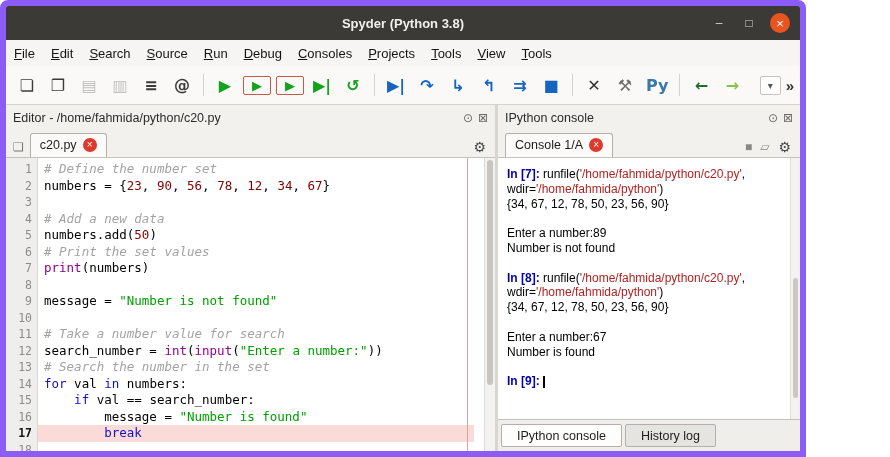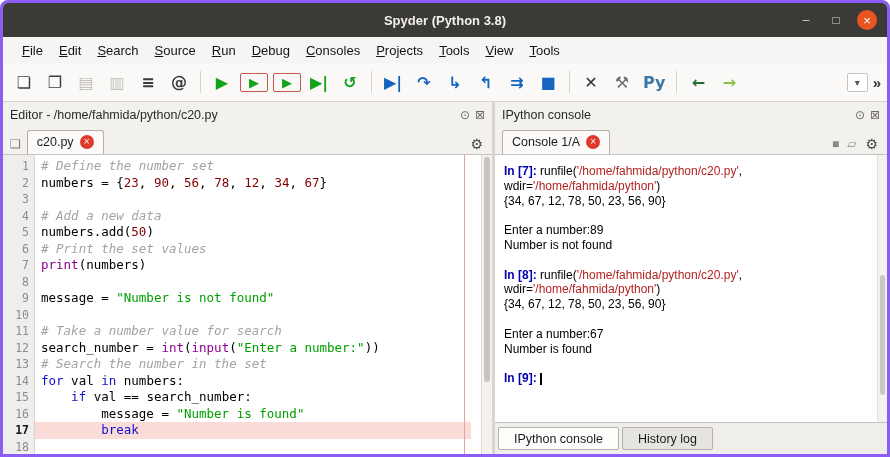--- a/index.html
+++ b/index.html
@@ -1,26 +1,26 @@
 <!DOCTYPE html>
 <html><head>
 <meta charset="utf-8">
 <style>
   html,body{margin:0;padding:0;background:#ffffff;}
   body{font-family:"Liberation Sans","DejaVu Sans",sans-serif;}
-  .window{width:890px;height:457px;box-sizing:border-box;border:3px solid #8b5cf6;border-radius:8px 8px 0 0;
+  .window{width:806px;height:457px;box-sizing:border-box;border:6px solid #8b5cf6;border-radius:8px 8px 0 0;
           overflow:hidden;display:flex;flex-direction:column;background:#f6f5f3;}
   
   .titlebar{flex:0 0 34px;background:#3b3a36;position:relative;display:flex;align-items:center;}
   .title{position:absolute;left:0;right:0;text-align:center;color:#f2f0ec;font-weight:bold;font-size:13px;}
   .win-controls{margin-left:auto;display:flex;align-items:center;gap:12px;padding-right:10px;z-index:1;}
   .wc{color:#d8d5d0;font-size:12px;width:18px;height:18px;display:flex;align-items:center;justify-content:center;}
   .wc.close{background:#e95420;border-radius:50%;color:#fff;width:20px;height:20px;font-size:13px;}
   
-  .menubar{flex:0 0 26px;background:#f6f5f3;display:flex;align-items:center;padding-left:11px;font-size:13px;color:#141414;}
+  .menubar{flex:0 0 26px;background:#f6f5f3;display:flex;align-items:center;padding-left:0;font-size:13px;color:#141414;}
   .menu-item{display:inline-block;padding:3px 8px;}
   .menu-item::first-letter{text-decoration:underline;}
   
   .toolbar{flex:0 0 38px;background:#faf9f7;border-bottom:1px solid #d6d2cc;display:flex;align-items:center;padding:0 6px;}
   .tb-groups{display:flex;align-items:center;gap:1px;flex:1;min-width:0;overflow:hidden;}
   .tb-btn{font-size:16px;font-weight:600;padding:3px 5px;min-width:20px;display:inline-flex;
           align-items:center;justify-content:center;white-space:nowrap;font-family:"DejaVu Sans",sans-serif;}
   .tb-btn.boxed{border:1px solid #c8584b;border-radius:2px;padding:1px 3px;font-size:13px;margin:0 2px;}
   .tb-sep{width:1px;height:22px;background:#d6d2cc;margin:0 5px;flex:0 0 1px;}
   .tb-right{display:flex;align-items:center;gap:5px;padding-left:6px;}

